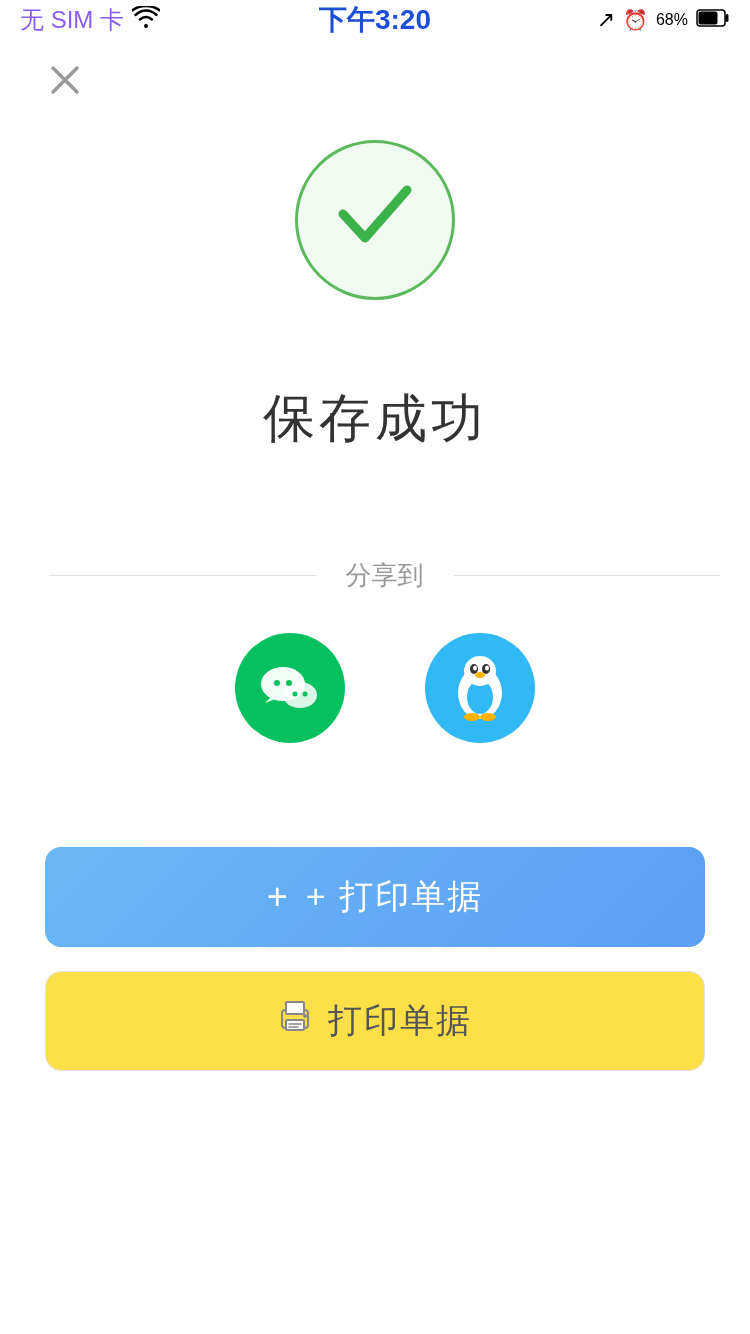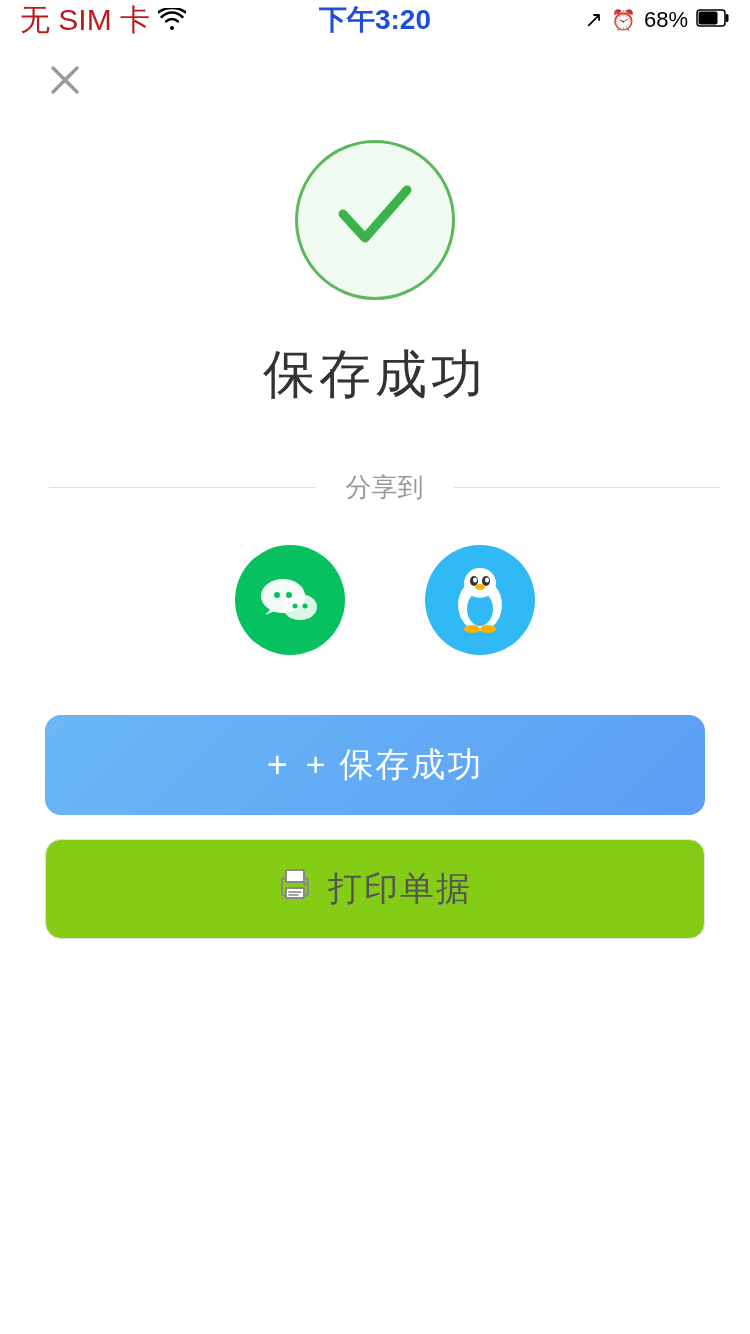--- a/index.html
+++ b/index.html
@@ -25,23 +25,23 @@
       align-items: center;
       justify-content: space-between;
       padding: 0 20px;
       background: #ffffff;
     }
 
     .status-left {
       display: flex;
       align-items: center;
       gap: 8px;
-      font-size: 30px;
+      font-size: 24px;
       font-weight: 500;
-      color: #b91c1c;
+      color: #8b5cf6;
     }
 
     .status-center {
       font-size: 28px;
       font-weight: 600;
       color: #1d4ed8;
       position: absolute;
       left: 50%;
       transform: translateX(-50%);
     }
@@ -71,20 +71,21 @@
       width: 32px;
       height: 32px;
     }
 
     
     .main-content {
       display: flex;
       flex-direction: column;
       align-items: center;
       padding-top: 100px;
+      gap: 44px;
     }
 
     
     .success-circle {
       width: 160px;
       height: 160px;
       border-radius: 50%;
       background-color: #f0faf0;
       border: 3px solid #5cb85c;
       display: flex;
@@ -183,21 +184,21 @@
       cursor: pointer;
       font-size: 34px;
       color: #ffffff;
       font-weight: 400;
       letter-spacing: 2px;
     }
 
     .btn-secondary {
       width: 100%;
       height: 100px;
-      background: #84cc16;
+      background: #fde047;
       border: 1.5px solid #e0e0e0;
       border-radius: 16px;
       display: flex;
       align-items: center;
       justify-content: center;
       gap: 16px;
       cursor: pointer;
       font-size: 34px;
       color: #555555;
       font-weight: 400;
@@ -216,21 +217,21 @@
         <path d="M8 13.5C9.8 11.8 11.8 11 14 11s4.2.8 6 2.5" stroke="#000" stroke-width="2.5" stroke-linecap="round" fill="none"></path>
         <path d="M3.5 9C6.5 6.2 10 4.5 14 4.5s7.5 1.7 10.5 4.5" stroke="#000" stroke-width="2.5" stroke-linecap="round" fill="none"></path>
         <path d="M0 4.5C4 1.6 8.8 0 14 0s10 1.6 14 4.5" stroke="#000" stroke-width="2.5" stroke-linecap="round" fill="none"></path>
       </svg>
     </span>
   </div>
   <div class="status-center">下午3:20</div>
   <div class="status-right">
     <span style="font-size:22px;">↗</span>
     <span style="font-size:20px;">⏰</span>
-    <span style="font-size:22px;font-weight:500;">68%</span>
+    <span style="font-size:16px;font-weight:500;">68%</span>
     <span>
       <svg width="34" height="18" viewBox="0 0 34 18" fill="none">
         <rect x="1" y="1" width="28" height="16" rx="3" stroke="#000" stroke-width="1.5" fill="none"></rect>
         <rect x="29.5" y="5" width="3" height="8" rx="1.5" fill="#000"></rect>
         <rect x="2.5" y="2.5" width="19" height="13" rx="2" fill="#000"></rect>
       </svg>
     </span>
   </div>
 </div>
 
@@ -298,21 +299,21 @@
           <ellipse cx="38" cy="64" rx="8" ry="4" fill="#FFB300"></ellipse>
         </svg>
       </div>
     </div>
   </div>
 
   <div class="action-buttons">
 
     <button class="btn-primary">
       <span style="font-size:36px;font-weight:300;">+</span>
-      <span style="font-size:34px;">+ 保存成功</span>
+      <span style="font-size:34px;">+ 打印单据</span>
     </button>
 
     <button class="btn-secondary">
       <span>
         <svg width="34" height="34" viewBox="0 0 34 34" fill="none">
           <rect x="4" y="10" width="26" height="18" rx="3" stroke="#888" stroke-width="2" fill="none"></rect>
           <rect x="8" y="2" width="18" height="12" rx="1" stroke="#888" stroke-width="2" fill="white"></rect>
           <rect x="8" y="20" width="18" height="10" rx="1" stroke="#888" stroke-width="2" fill="white"></rect>
           <line x1="11" y1="24" x2="23" y2="24" stroke="#888" stroke-width="1.5" stroke-linecap="round"></line>
           <line x1="11" y1="27" x2="20" y2="27" stroke="#888" stroke-width="1.5" stroke-linecap="round"></line>

